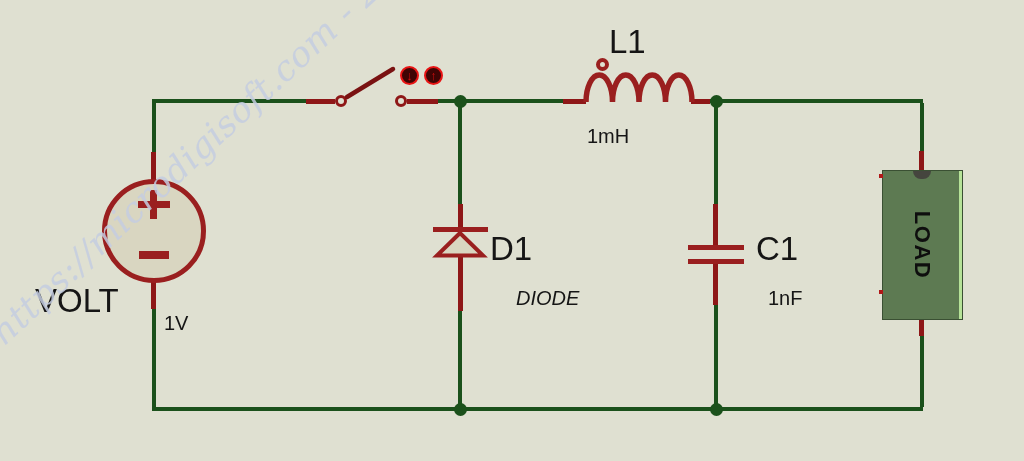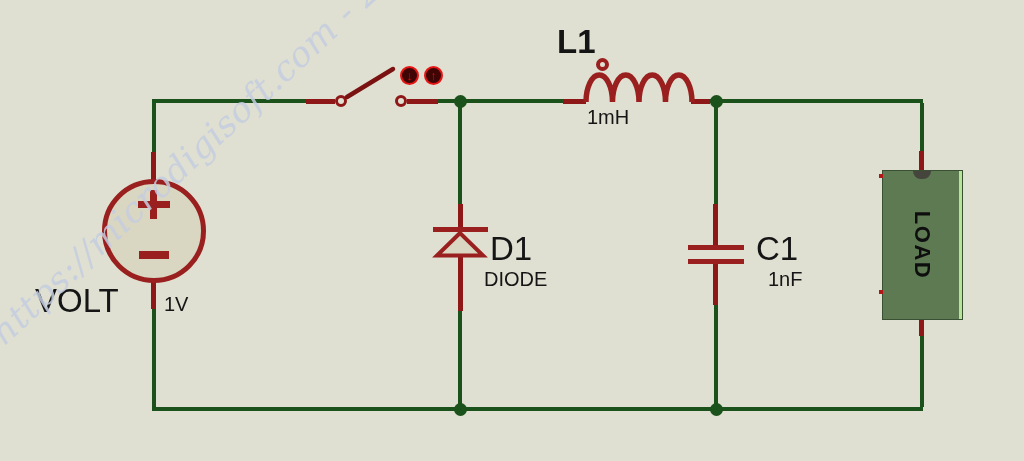--- a/index.html
+++ b/index.html
@@ -44,21 +44,21 @@
     background: #d9d6c1;
   }
   .src-glyph { position: absolute; background: #9a1f1f; }
 
   
   .plate { position: absolute; background: #9a1f1f; }
 
   
   .lbl { position: absolute; color: #151515; line-height: 1.1; white-space: nowrap; }
   .lbl-ref   { font-size: 33px; }
-  .lbl-val   { font-size: 20px; }
+  .lbl-val   { font-size: 20px; margin-top: 19px; }
   .lbl-volt  { font-size: 33px; }
 
   
   .load-block {
     position: absolute; left: 882px; top: 170px;
     width: 81px; height: 150px;
     background: #5d7a52;
     border: 1px solid #3a5033;
     box-shadow: inset -3px 0 0 #b6e398;
     display: flex; align-items: center; justify-content: center;
@@ -149,29 +149,29 @@
     <span>↓</span>
   </div>
   <div class="toggle-btn" style="left:424px; top:66px;">
     <span>↑</span>
   </div>
 
   <svg style="left:584px; top:71px;" width="110" height="34" viewBox="0 0 110 34">
     <path d="M2,31 a13.2,27 0 0 1 26.5,0 a13.2,27 0 0 1 26.5,0 a13.2,27 0 0 1 26.5,0 a13.2,27 0 0 1 26.5,0" fill="none" stroke="#9a1f1f" stroke-width="5.5"></path>
   </svg>
   <div class="ind-marker"></div>
-  <div class="lbl lbl-ref" style="left:557px; top:24px;font-weight:bold;">L1</div>
+  <div class="lbl lbl-ref" style="left:609px; top:24px;">L1</div>
   <div class="lbl lbl-val" style="left:587px; top:106px;">1mH</div>
 
   <div class="plate" style="left:433px; top:227px; width:55px; height:5px;"></div>
   <svg style="left:434px; top:231px;" width="52" height="27" viewBox="0 0 52 27">
     <polygon points="26,2 3,24.5 49,24.5" fill="#d9d6c1" stroke="#9a1f1f" stroke-width="4"></polygon>
   </svg>
   <div class="lbl lbl-ref" style="left:490px; top:231px;">D1</div>
-  <div class="lbl lbl-val" style="left:484px; top:268px;">DIODE</div>
+  <div class="lbl lbl-val" style="left:516px; top:268px;font-style:italic;">DIODE</div>
 
   <div class="plate" style="left:688px; top:245px; width:56px; height:5px;"></div>
   <div class="plate" style="left:688px; top:259px; width:56px; height:5px;"></div>
   <div class="lbl lbl-ref" style="left:756px; top:231px;">C1</div>
   <div class="lbl lbl-val" style="left:768px; top:268px;">1nF</div>
 
   <div class="load-block">
     <span class="load-text">LOAD</span>
   </div>
   <div class="load-notch"></div>

